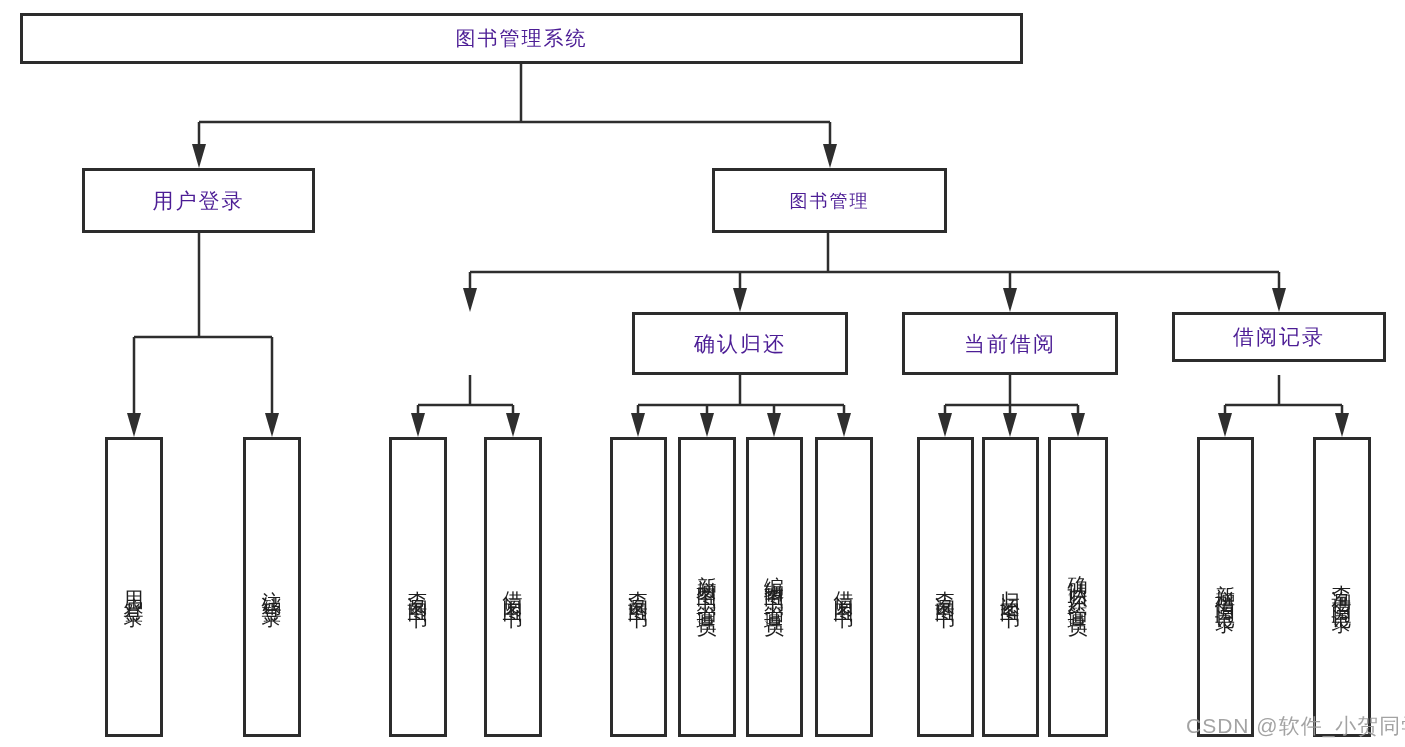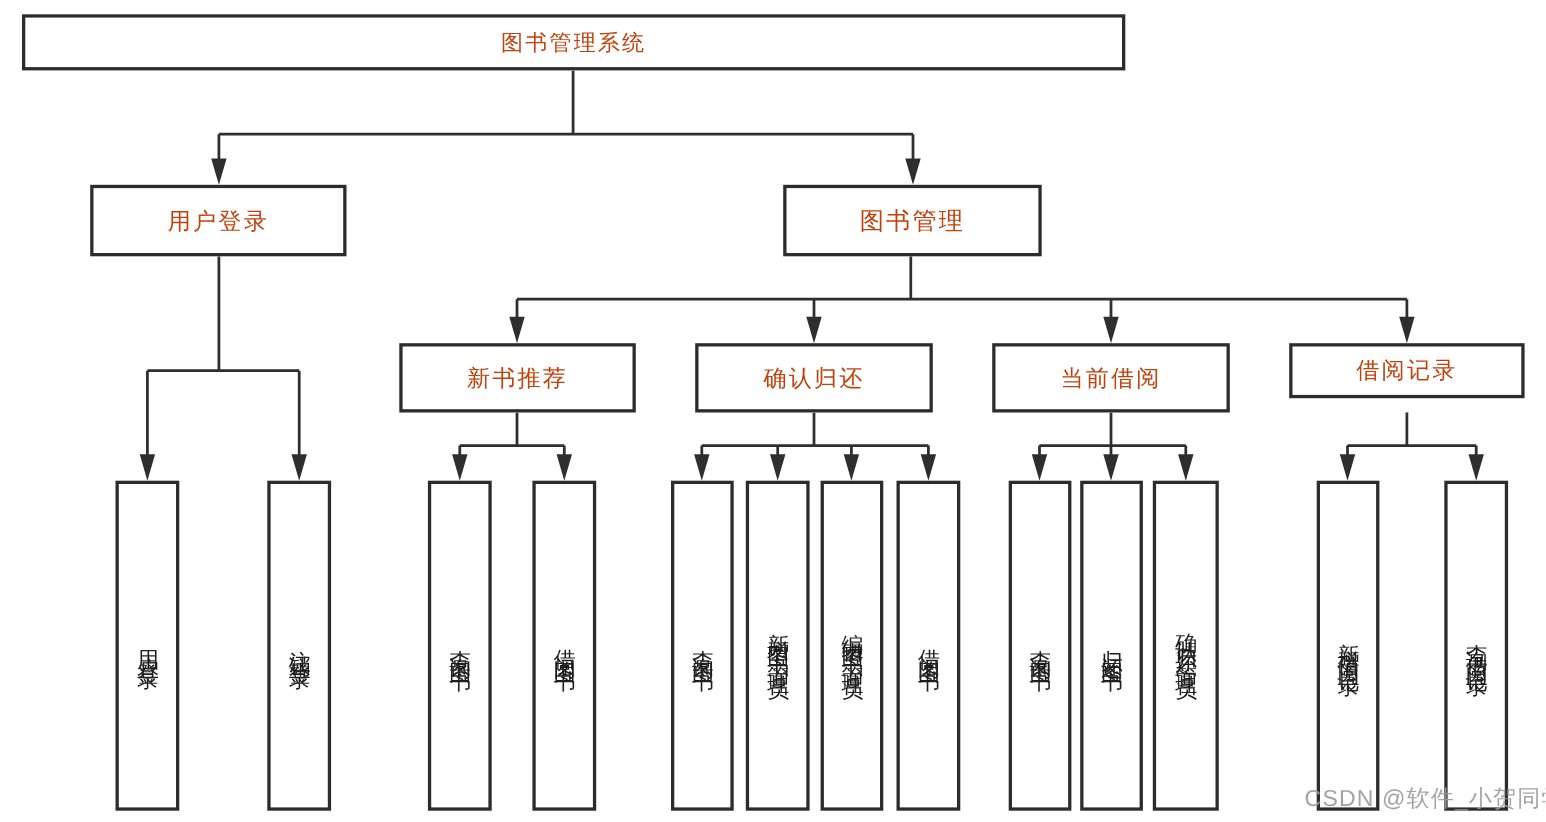--- a/index.html
+++ b/index.html
@@ -18,21 +18,21 @@
   }
   .hnode {
     position: absolute;
     box-sizing: border-box;
     border: 3px solid #2c2c2c;
     background: #ffffff;
     display: flex;
     align-items: center;
     justify-content: center;
     z-index: 2;
-    color: #c2410c;
+    color: #4c1d95;
   }
   .hnode span { letter-spacing: 2px; }
   .vnode {
     position: absolute;
     box-sizing: border-box;
     border: 3px solid #2c2c2c;
     background: #ffffff;
     display: flex;
     align-items: center;
     justify-content: center;
@@ -95,27 +95,24 @@
     </g>
   </svg>
 
   <div class="hnode" style="left:20px; top:13px; width:1003px; height:51px; font-size:20px;">
     <span>图书管理系统</span>
   </div>
 
   <div class="hnode" style="left:82px; top:168px; width:233px; height:65px; font-size:21px;">
     <span>用户登录</span>
   </div>
-  <div class="hnode" style="left:712px; top:168px; width:235px; height:65px; font-size:22px;">
+  <div class="hnode" style="left:712px; top:168px; width:235px; height:65px; font-size:18px;">
     <span>图书管理</span>
   </div>
 
-  <div class="hnode" style="left:363px; top:312px; width:215px; height:63px; font-size:21px;">
-    <span>新书推荐</span>
-  </div>
   <div class="hnode" style="left:632px; top:312px; width:216px; height:63px; font-size:21px;">
     <span>确认归还</span>
   </div>
   <div class="hnode" style="left:902px; top:312px; width:216px; height:63px; font-size:21px;">
     <span>当前借阅</span>
   </div>
   <div class="hnode" style="left:1172px; top:312px; width:214px; height:50px; font-size:21px;">
     <span>借阅记录</span>
   </div>
 

